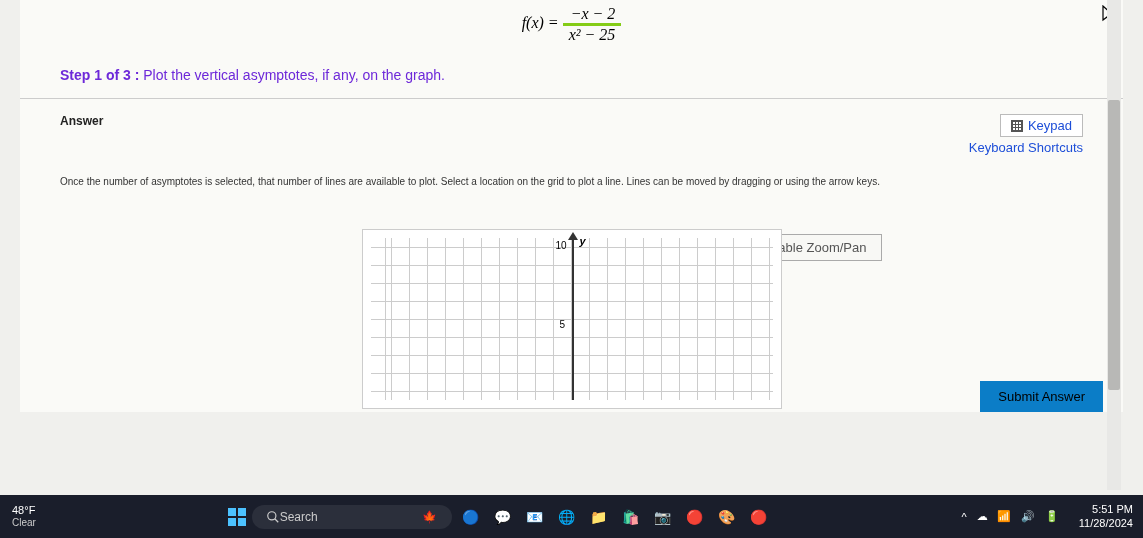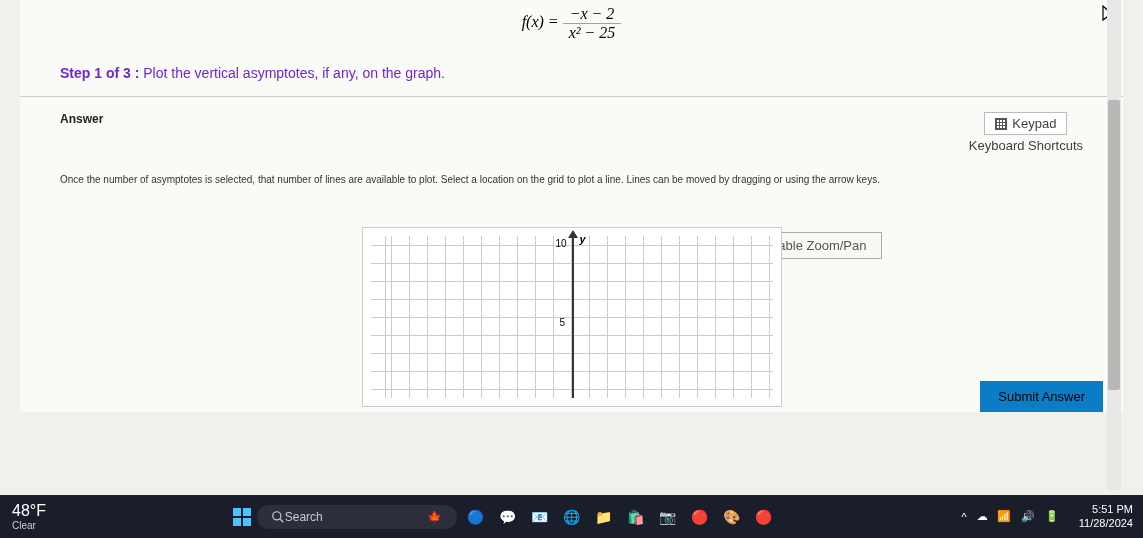--- a/index.html
+++ b/index.html
@@ -1,49 +1,49 @@
 <!DOCTYPE html>
 <html><head>
   <meta charset="utf-8">
   <style>
     * { margin: 0; padding: 0; box-sizing: border-box; }
     body { font-family: Arial, sans-serif; background: #f0f0ed; width: 1143px; height: 538px; overflow: hidden; position: relative; }
     .content-area { background: #fafaf7; margin: 0 20px; padding: 0; height: 412px; position: relative; }
     .formula-row { text-align: center; padding: 5px 0 15px; font-family: 'Times New Roman', serif; font-size: 16px; font-style: italic; }
     .formula { display: inline-block; }
     .frac { display: inline-block; vertical-align: middle; text-align: center; }
-    .frac .num { display: block; border-bottom: 1px solid #84cc16; padding: 0 6px; }
+    .frac .num { display: block; border-bottom: 3px solid #84cc16; padding: 0 6px; text-align: right; }
     .frac .den { display: block; padding: 0 6px; }
     .step-row { font-size: 14px; padding: 8px 40px 15px; color: #6d28d9; }
     .step-bold { font-weight: bold; }
     .divider { border-top: 1px solid #ccc; margin: 0 0px; }
     .answer-section { padding: 15px 40px 0; }
     .answer-header { display: flex; justify-content: space-between; align-items: flex-start; margin-bottom: 20px; }
     .answer-title { font-weight: bold; font-size: 12px; color: #222; }
-    .keypad-area { text-align: center; font-size: 13px; color: #404040; }
+    .keypad-area { text-align: right; font-size: 13px; color: #1d4ed8; }
     .keypad-btn { border: 1px solid #bbb; padding: 3px 10px; background: #fff; display: inline-flex; align-items:center; gap:5px; cursor: pointer; margin-bottom: 3px; }
     .keypad-icon { display:inline-block; width:12px; height:12px; border:1px solid #555; background: repeating-linear-gradient(0deg,#555,#555 1px,transparent 1px,transparent 3px), repeating-linear-gradient(90deg,#555,#555 1px,transparent 1px,transparent 3px); }
     .instruction { font-size: 10px; color: #333; line-height: 1.4; margin-bottom: 12px; }
     .graph-container { position: relative; width: 420px; margin: 0 auto; }
     .zoom-btn { position: absolute; right: -100px; top: 5px; border: 1px solid #aaa; background: #f8f8f5; padding: 5px 14px; font-size: 13px; color: #555; cursor: pointer; }
     .graph-box { border: 1px solid #ccc; background: #fff; padding: 8px; height: 180px; position: relative; margin-top: 40px; }
     .grid { position: relative; width: 100%; height: 100%; background-image: repeating-linear-gradient(0deg, #ccc, #ccc 1px, transparent 1px, transparent 18px), repeating-linear-gradient(90deg, #ccc, #ccc 1px, transparent 1px, transparent 18px); background-position: 20px 10px; }
     .y-axis { position: absolute; left: 50%; top: 0; bottom: 0; width: 2px; background: #333; }
     .y-axis::before { content: ''; position: absolute; top: -6px; left: -4px; border-left: 5px solid transparent; border-right: 5px solid transparent; border-bottom: 8px solid #333; }
     .axis-label-y { position: absolute; left: 52%; top: -3px; font-size: 11px; font-style: italic; font-weight:bold; }
     .tick-10 { position: absolute; left: 46%; top: 2px; font-size: 10px; }
     .tick-5 { position: absolute; left: 47%; top: 50%; font-size: 10px; }
     .submit-btn { position: absolute; right: 20px; bottom: 0px; background: #0b7dc7; color: #000000; border: none; padding: 8px 18px; font-size: 13px; cursor: pointer; }
     .scrollbar-v { position:absolute; top:0; right:2px; width:14px; height:490px; background:#e8e8e6; }
     .scrollbar-thumb { position:absolute; top:100px; right:3px; width:12px; height:290px; background:#b8b8b6; border-radius:2px; }
     .cursor { position: absolute; top: 5px; right: 5px; font-size: 18px; color: #000; }
     
     .taskbar { position: absolute; bottom: 0; left:0; right:0; height: 43px; background: #1a1e2b; display:flex; align-items:center; color:#fff; font-size:11px; }
     .weather { padding: 0 12px; line-height: 1.2; }
-    .weather .temp { font-size: 16px; }
+    .weather .temp { font-size: 11px; }
     .weather .cond { font-size: 10px; color:#ccc; }
     .tb-center { flex:1; display:flex; align-items:center; justify-content:center; gap:6px; }
     .start-icon { display:grid; grid-template-columns: 8px 8px; grid-template-rows:8px 8px; gap:2px; }
     .start-icon span { background:#4cc2ff; }
     .search-box { background:#2b2f3b; border-radius:16px; padding:5px 14px; display:flex; align-items:center; width:200px; color:#ccc; font-size:12px; }
     .task-icon { width:26px; height:26px; border-radius:4px; display:flex; align-items:center; justify-content:center; font-size:14px; }
     .sys-tray { display:flex; align-items:center; gap:10px; padding:0 10px; }
     .datetime { text-align:right; line-height:1.2; padding:0 10px; }
   </style>
 </head>

